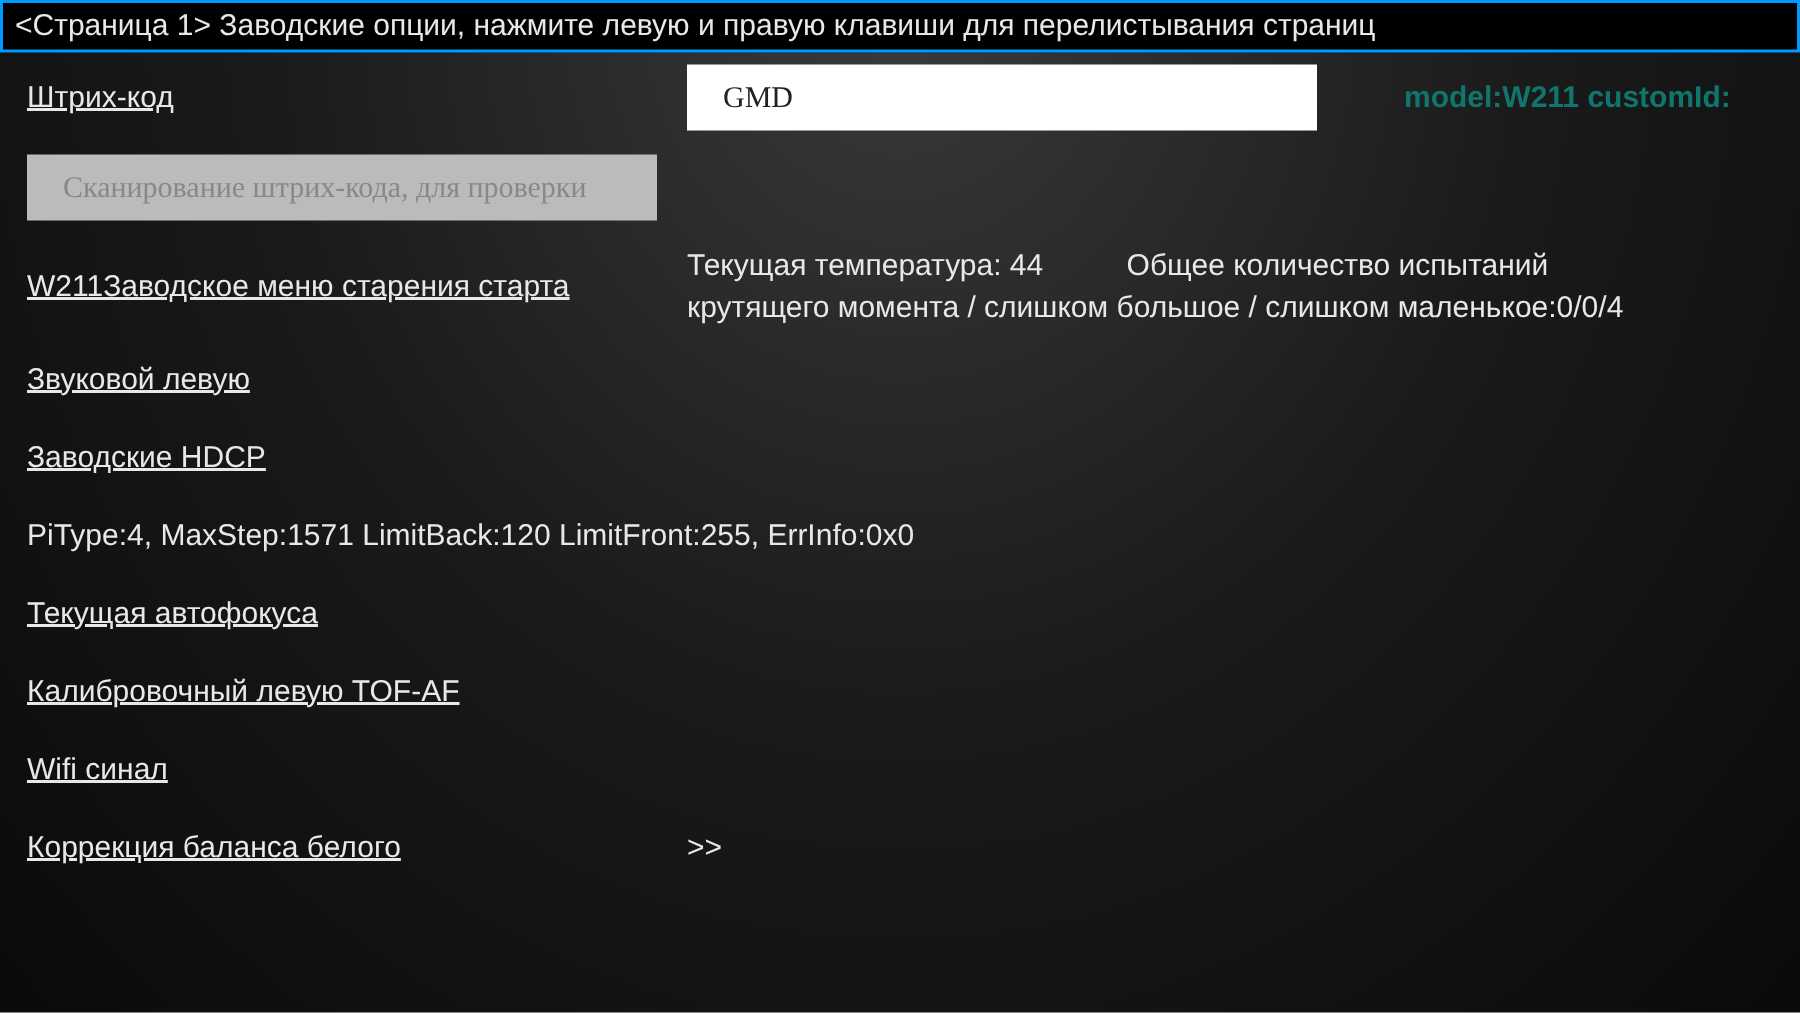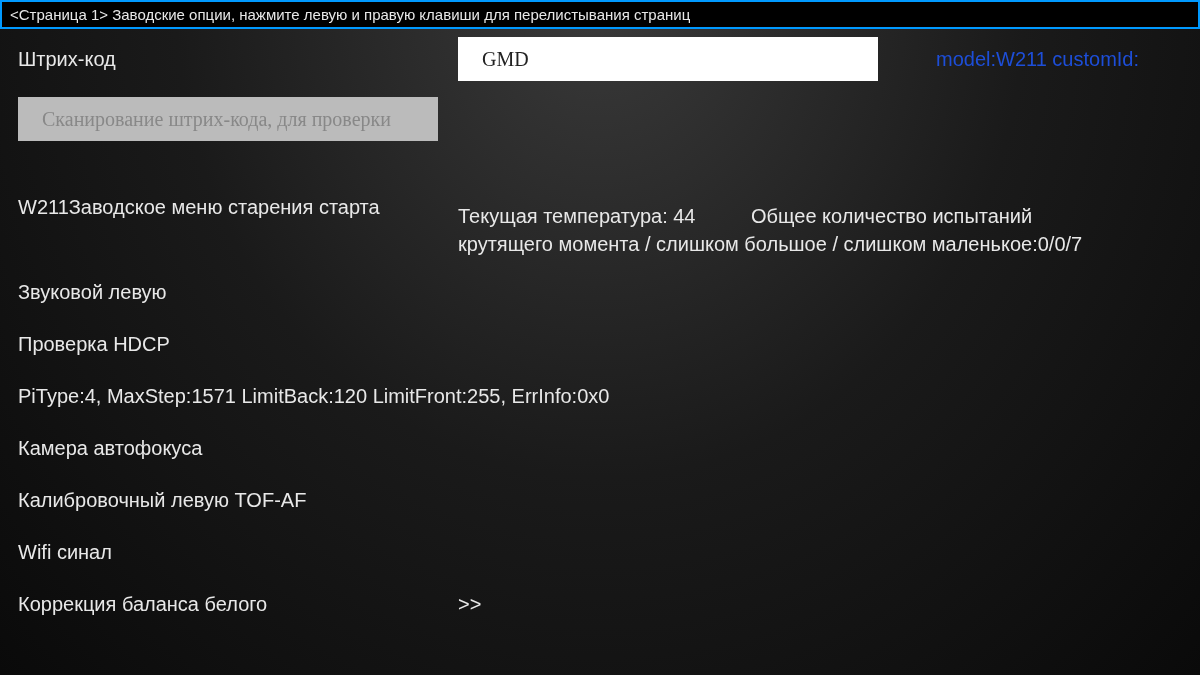--- a/index.html
+++ b/index.html
@@ -13,41 +13,42 @@
       background: radial-gradient(ellipse at center top, #3a3a3a 0%, #1a1a1a 50%, #0a0a0a 100%);
       font-family: Arial, sans-serif;
       color: #e8e8e8;
       overflow: hidden;
       position: relative;
     }
     .header {
       background: #000;
       border: 2px solid #0099ff;
       padding: 4px 8px;
-      font-size: 15px;
+      font-size: 20px;
       color: #e8e8e8;
     }
     .content {
       padding: 0 18px;
     }
     .row {
       display: flex;
       align-items: center;
       min-height: 52px;
       padding: 8px 0;
     }
     .row-tall {
       min-height: 70px;
       align-items: center;
     }
     .label-col {
       width: 440px;
       flex-shrink: 0;
       font-size: 20px;
       color: #e8e8e8;
+      text-decoration: underline;
     }
     .value-col {
       flex: 1;
       font-size: 20px;
       color: #e8e8e8;
       display: flex;
       align-items: center;
     }
     .input-field {
       background: #fff;
@@ -62,22 +63,23 @@
     .input-field::placeholder {
       color: #888;
     }
     .input-disabled {
       background: #bbb;
       color: #0c4a6e;
     }
     .model-info {
       margin-left: 58px;
       font-size: 20px;
-      color: #1d4ed8;
+      color: #0f766e;
       white-space: nowrap;
+      font-weight: bold;
     }
     .status-text {
       line-height: 1.4;
     }
   </style>
 </head>
 <body>
 
 <div class="header">
   <span>&lt;Страница 1&gt; Заводские опции, нажмите левую и правую клавиши для перелистывания страниц</span>
@@ -96,43 +98,43 @@
   <div class="row">
     <div class="value-col">
       <input class="input-field input-disabled" placeholder="Сканирование штрих-кода, для проверки" style="">
     </div>
   </div>
 
   <div class="row row-tall">
     <div class="label-col">W211Заводское меню старения старта</div>
     <div class="value-col status-text">
       <div>
-        <div style="white-space: pre; margin-top: 45px;">Текущая температура: 44          Общее количество испытаний</div>
-        <div>крутящего момента / слишком большое / слишком маленькое:0/0/7</div>
+        <div style="white-space: pre;">Текущая температура: 44          Общее количество испытаний</div>
+        <div>крутящего момента / слишком большое / слишком маленькое:0/0/4</div>
       </div>
     </div>
   </div>
 
 
   <div class="row">
     <div class="label-col">Звуковой левую</div>
     <div class="value-col"></div>
   </div>
 
   <div class="row">
-    <div class="label-col">Проверка HDCP</div>
+    <div class="label-col">Заводские HDCP</div>
     <div class="value-col"></div>
   </div>
 
   <div class="row">
     <div class="value-col">PiType:4, MaxStep:1571 LimitBack:120 LimitFront:255, ErrInfo:0x0</div>
   </div>
 
   <div class="row">
-    <div class="label-col">Камера автофокуса</div>
+    <div class="label-col">Текущая автофокуса</div>
     <div class="value-col"></div>
   </div>
 
   <div class="row">
     <div class="label-col">Калибровочный левую TOF-AF</div>
   </div>
 
   <div class="row">
     <div class="label-col">Wifi синал</div>
     <div class="value-col"></div>

